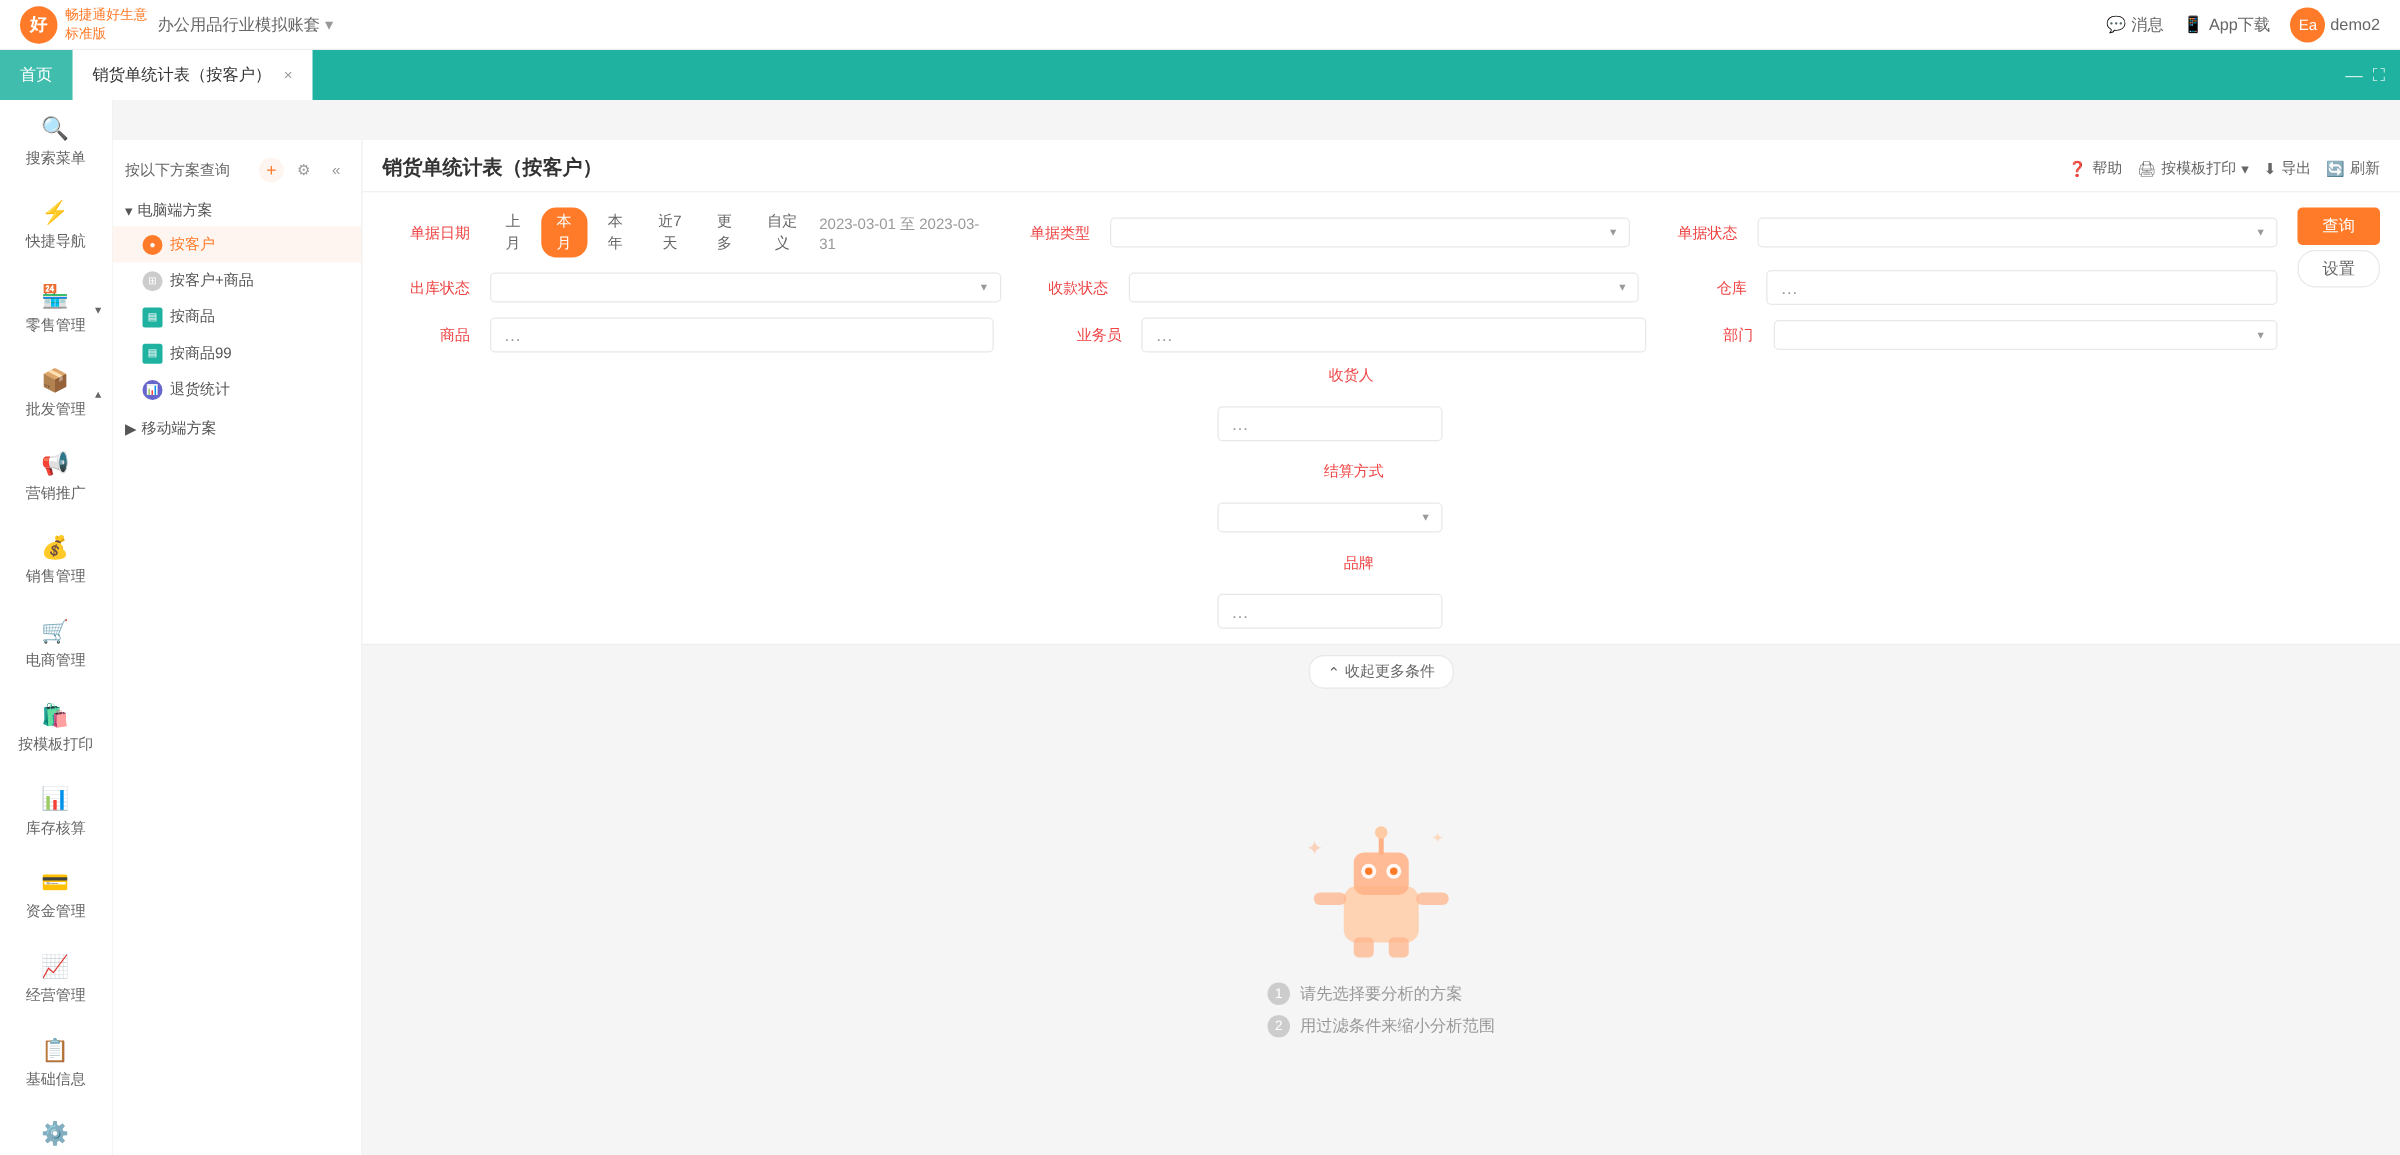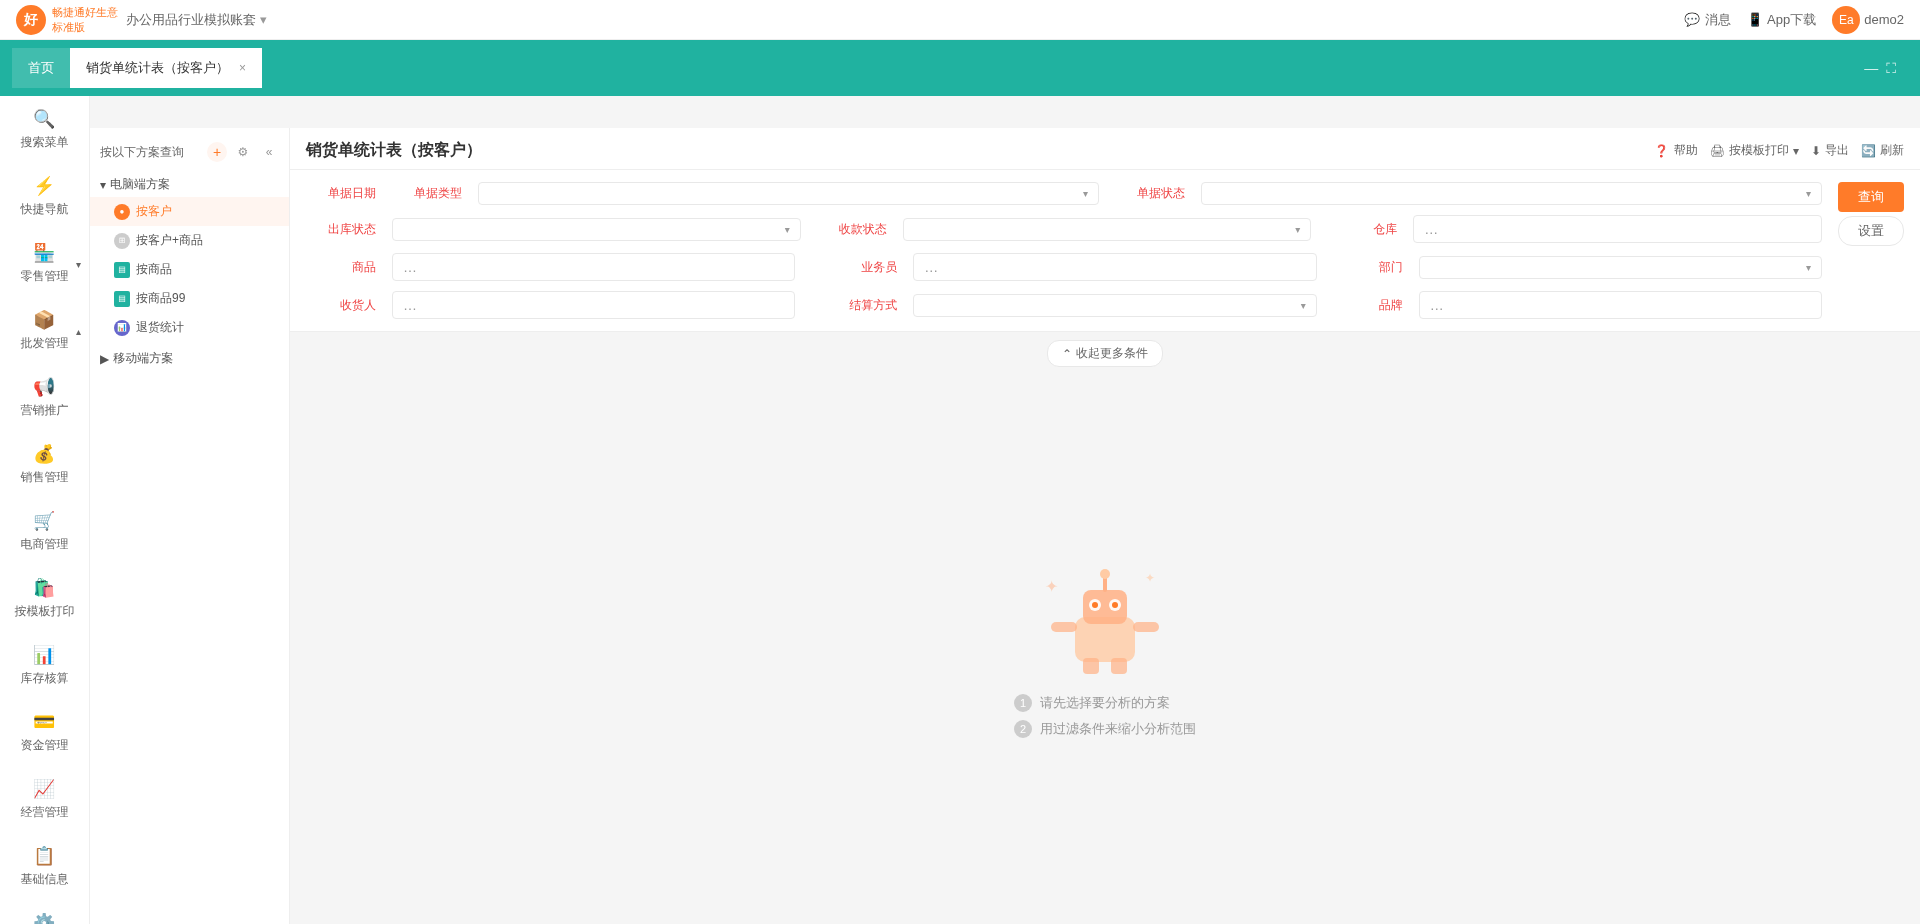--- a/index.html
+++ b/index.html
@@ -10,21 +10,21 @@
     .topbar-left { display: flex; align-items: center; gap: 8px; }
     .logo-area { display: flex; align-items: center; gap: 6px; }
     .logo-icon { width: 30px; height: 30px; background: #ff7b29; border-radius: 50%; display: flex; align-items: center; justify-content: center; color: #fff; font-size: 14px; font-weight: bold; }
     .logo-text { font-size: 11px; color: #ff7b29; line-height: 1.3; }
     .topbar-title { font-size: 13px; color: #666; display: flex; align-items: center; gap: 4px; }
     .topbar-right { display: flex; align-items: center; gap: 16px; color: #666; font-size: 13px; }
     .topbar-right-item { display: flex; align-items: center; gap: 4px; cursor: pointer; }
     .avatar { width: 28px; height: 28px; background: #ff7b29; border-radius: 50%; display: flex; align-items: center; justify-content: center; color: #fff; font-size: 12px; }
 
     
-    .tabbar { background: #20b2a0; height: 56px; display: flex; align-items: center; padding: 0 12px; flex-shrink: 0; }
+    .tabbar { background: #20b2a0; height: 40px; display: flex; align-items: center; padding: 0 0; flex-shrink: 0; }
     .tab { height: 40px; display: flex; align-items: center; padding: 0 16px; cursor: pointer; color: rgba(255,255,255,0.85); font-size: 13px; gap: 6px; }
     .tab.home { background: rgba(255,255,255,0.15); color: #fff; }
     .tab.active { background: #fff; color: #333; border-radius: 0; }
     .tab-close { color: #999; font-size: 12px; margin-left: 4px; cursor: pointer; }
     .tab-spacer { flex: 1; }
     .tab-actions { display: flex; align-items: center; padding: 0 12px; gap: 8px; color: rgba(255,255,255,0.8); font-size: 16px; cursor: pointer; }
 
     
     .main-layout { display: flex; flex: 1; overflow: hidden; }
 
@@ -55,21 +55,21 @@
     
     .main-panel { flex: 1; display: flex; flex-direction: column; overflow: hidden; background: #f5f5f5; }
     .panel-header { background: #fff; padding: 12px 16px 8px; display: flex; align-items: center; justify-content: space-between; border-bottom: 1px solid #eee; }
     .panel-title { font-size: 16px; font-weight: 600; color: #333; }
     .panel-actions { display: flex; align-items: center; gap: 12px; }
     .panel-action-btn { display: flex; align-items: center; gap: 4px; color: #666; font-size: 12px; cursor: pointer; }
 
     
     .filter-area { background: #fff; padding: 12px 16px; border-bottom: 1px solid #eee; }
     .filter-row { display: flex; align-items: center; margin-bottom: 10px; gap: 16px; }
-    .filter-row:last-child { margin-bottom: 0; }
+    .filter-row:last-child { margin-bottom: 0; flex-direction: column; }
     .filter-label { width: 70px; text-align: right; color: #ef4444; font-size: 12px; flex-shrink: 0; }
     .filter-control { flex: 1; display: flex; align-items: center; gap: 6px; }
     .date-selector { display: flex; align-items: center; gap: 4px; }
     .date-btn { padding: 3px 8px; border-radius: 3px; font-size: 12px; color: #666; cursor: pointer; border: none; background: none; }
     .date-btn.active { background: #ff7b29; color: #fff; border-radius: 12px; }
     .date-range { font-size: 12px; color: #999; }
     .select-field { flex: 1; border: 1px solid #e8e8e8; border-radius: 4px; padding: 5px 10px; font-size: 12px; color: #999; display: flex; align-items: center; justify-content: space-between; cursor: pointer; background: #fff; }
     .select-field .chevron { color: #999; font-size: 10px; }
     .select-field .dots { color: #999; font-size: 14px; letter-spacing: 2px; }
 
@@ -267,20 +267,31 @@
           </div>
         </div>
       </div>
 
       <div class="filter-area">
         <div style="display:flex;gap:16px;align-items:flex-start;">
           <div style="flex:1;">
 
             <div class="filter-row">
               <span class="filter-label">单据日期</span>
+              <div class="filter-control">
+                <div class="date-selector">
+                  <button class="date-btn">上月</button>
+                  <button class="date-btn active">本月</button>
+                  <button class="date-btn">本年</button>
+                  <button class="date-btn">近7天</button>
+                  <button class="date-btn">更多</button>
+                  <button class="date-btn">自定义</button>
+                </div>
+                <span class="date-range">2023-03-01 至 2023-03-31</span>
+              </div>
               <span class="filter-label">单据类型</span>
               <div class="select-field" style="min-width:180px;">
                 <span></span>
                 <span class="chevron">▾</span>
               </div>
               <span class="filter-label">单据状态</span>
               <div class="select-field" style="min-width:180px;">
                 <span></span>
                 <span class="chevron">▾</span>
               </div>

